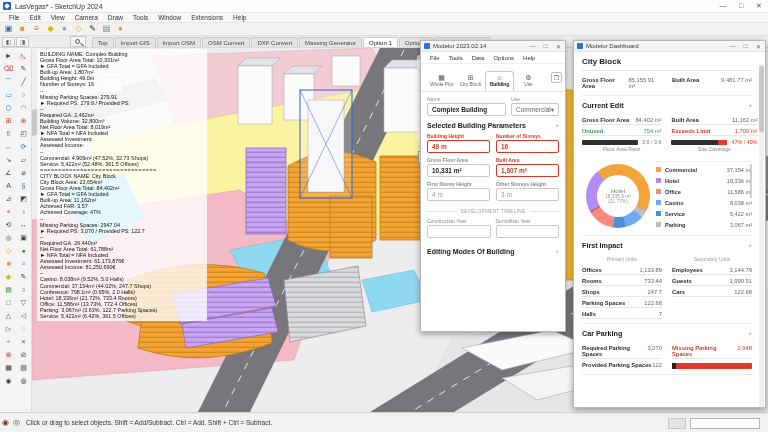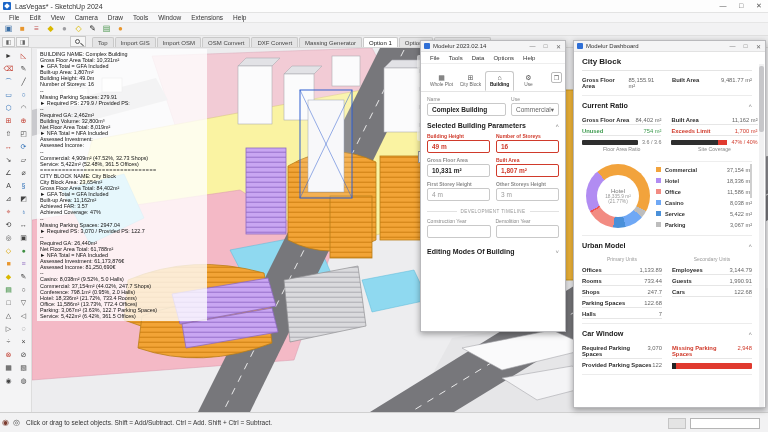--- a/index.html
+++ b/index.html
@@ -475,21 +475,21 @@
           <span class="l">Gross Floor Area</span>
           <span class="v">85,155.91 m²</span>
         </div>
       <div class="st nob">
           <span class="l">Built Area</span>
           <span class="v">9,481.77 m²</span>
         </div>
     </div>
 
     <div class="dsec" style="border-bottom:none">
-      <b>Current Ratio</b>
+      <b>Current Edit</b>
       <i>˄</i>
     </div>
     <div class="cols2" style="padding-top:0">
       <div>
         <div class="st">
             <span class="l">Gross Floor Area</span>
             <span class="v">84,402 m²</span>
           </div>
         <div class="st green">
             <span class="l">Unused</span>
@@ -563,21 +563,21 @@
 
             <span class="nm">Conference</span>
             <span class="vl">798.1 m²</span>
           </div>
           </div>
         <span class="lgsb"></span>
       </div>
     </div>
 
     <div class="dsec" style="border-top:1px solid #ECECEC;border-bottom:none">
-      <b>Urban Model</b>
+      <b>First Impact</b>
       <i>˄</i>
     </div>
     <div class="cols2" style="padding-top:0;border-bottom:1px solid #ECECEC;padding-bottom:4px">
       <div>
         <div class="subh">Primary Units</div>
         <div>
             <div class="st uirow">
               <span class="l">Offices</span>
               <span class="v">1,133.89</span>
             </div>
@@ -612,21 +612,21 @@
             </div>
             <div class="st uirow">
               <span class="l">Cars</span>
               <span class="v">122.68</span>
             </div>
           </div>
       </div>
     </div>
 
     <div class="dsec" style="border-bottom:none">
-      <b>Car Window</b>
+      <b>Car Parking</b>
       <i>˄</i>
     </div>
     <div class="cols2" style="padding-top:0;border-bottom:1px solid #ECECEC;padding-bottom:5px">
       <div>
         <div class="st">
             <span class="l">Required Parking Spaces</span>
             <span class="v">3,070</span>
           </div>
         <div class="st nob">
             <span class="l">Provided Parking Spaces</span>

